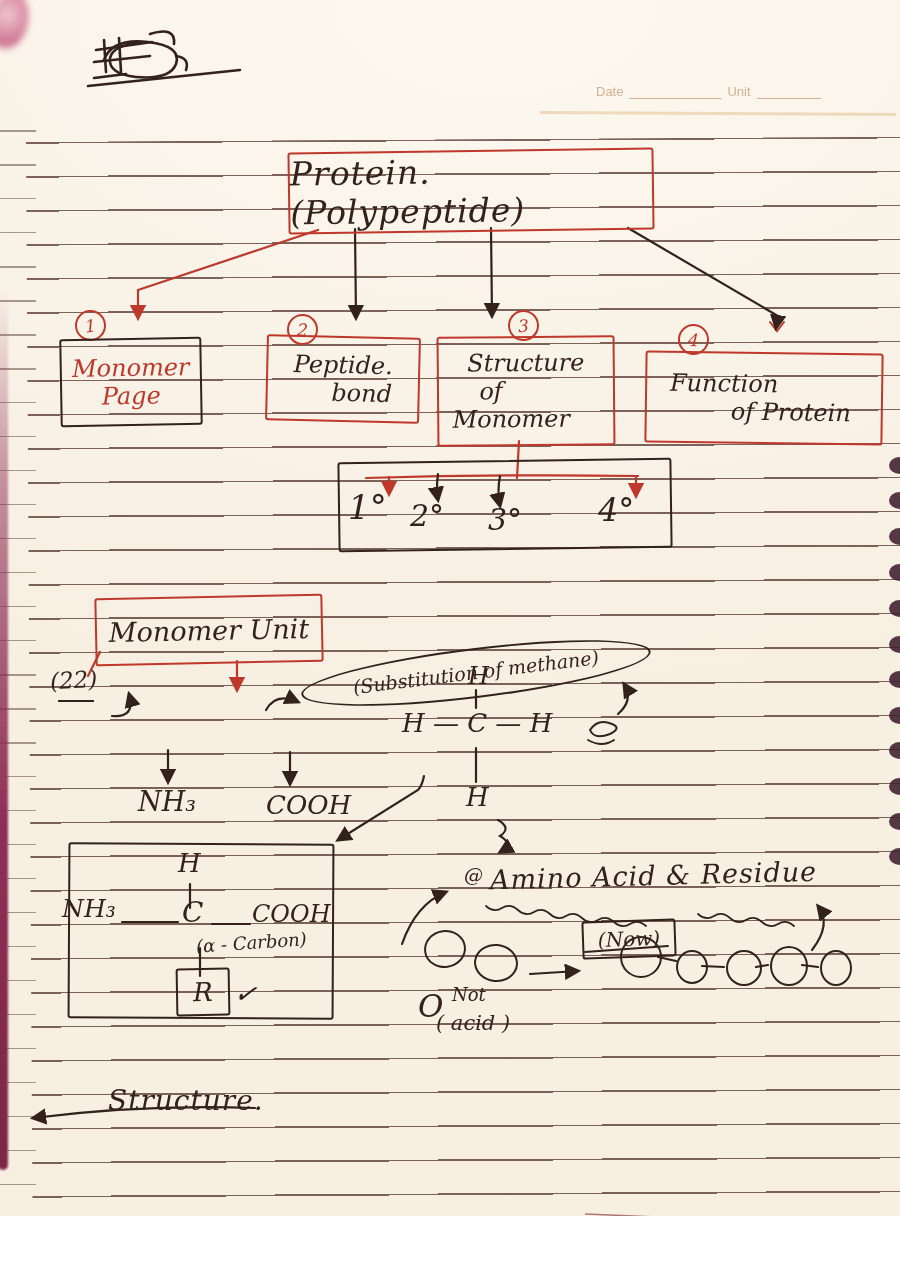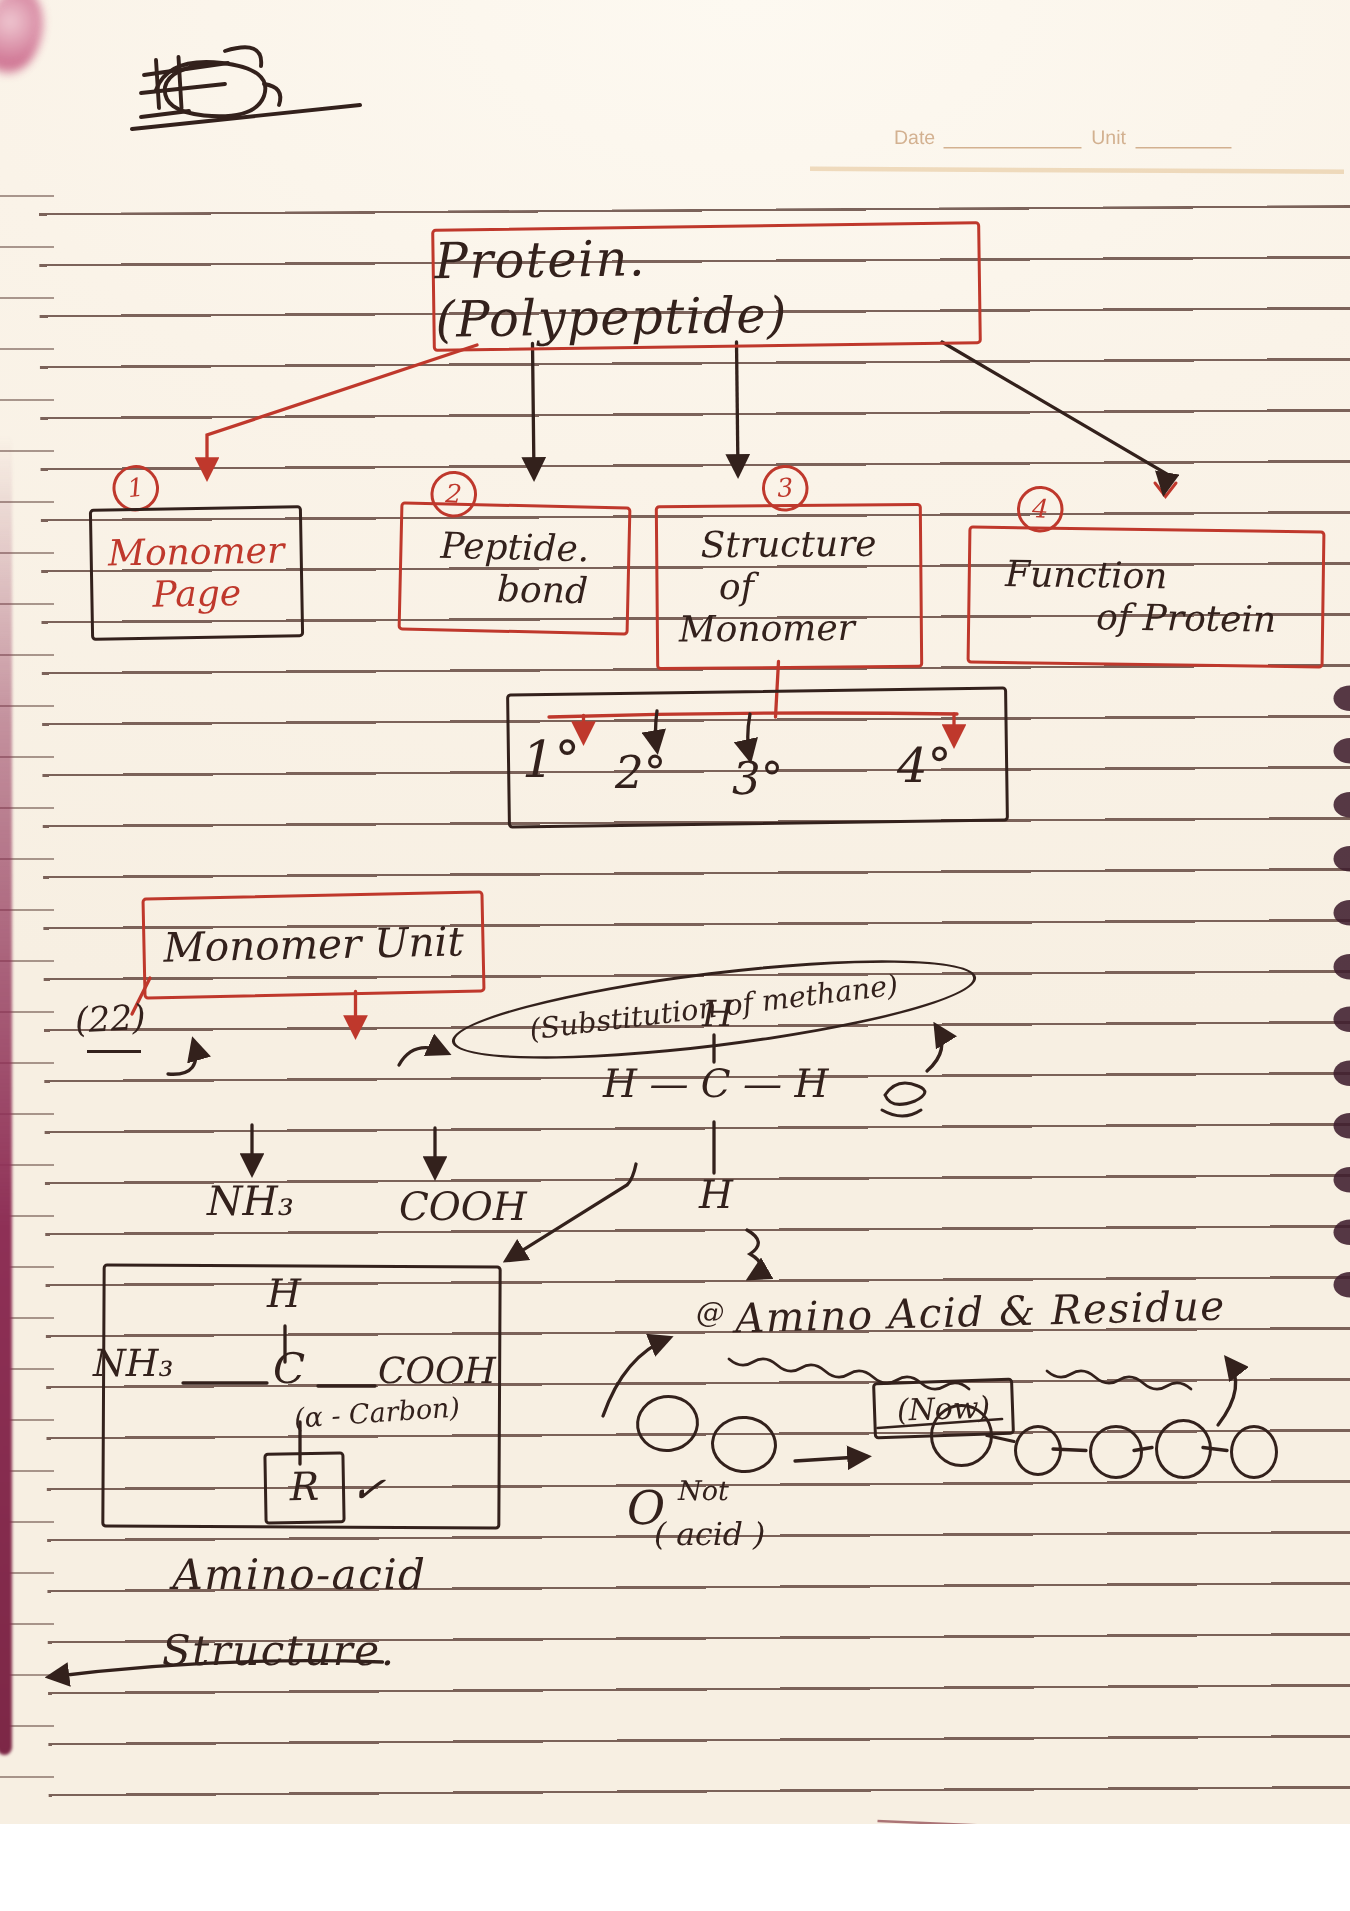--- a/index.html
+++ b/index.html
@@ -227,21 +227,20 @@
   <div class="hw" style="left:178px;top:850px;font-size:26px">H</div>
   <div class="hw" style="left:62px;top:896px;font-size:25px">NH₃</div>
   <div class="hw" style="left:182px;top:898px;font-size:28px">C</div>
   <div class="hw" style="left:252px;top:902px;font-size:24px">COOH</div>
   <div class="hw" style="left:196px;top:934px;font-size:18px;transform:rotate(-4deg)">(α - Carbon)</div>
   <div class="box" style="left:176px;top:968px;width:50px;height:44px;border-width:2.2px;transform:rotate(-1deg)">
     <div class="bx-in" style="font-size:26px">R</div>
   </div>
   <div class="hw" style="left:234px;top:980px;font-size:27px;transform:rotate(8deg)">✓</div>
 
-  <div class="hw" style="left:115px;top:1035px;font-size:28px;letter-spacing:1px">Amino-acid</div>
   <div class="hw" style="left:108px;top:1086px;font-size:28px;letter-spacing:1px">Structure.</div>
 
   <div class="hw" style="left:464px;top:866px;font-size:19px">@</div>
   <div class="hw" style="left:490px;top:862px;font-size:27px;letter-spacing:1px;transform:rotate(-1.5deg)">Amino Acid &amp; Residue</div>
   <div class="box" style="left:582px;top:920px;width:90px;height:34px;border-width:2px;transform:rotate(-2deg)">
     <div class="bx-in" style="font-size:20px">(Now)</div>
   </div>
 
   <div class="circle" style="left:424px;top:930px;width:38px;height:34px;transform:rotate(-8deg)"></div>
   <div class="circle" style="left:474px;top:944px;width:40px;height:34px;transform:rotate(5deg)"></div>

